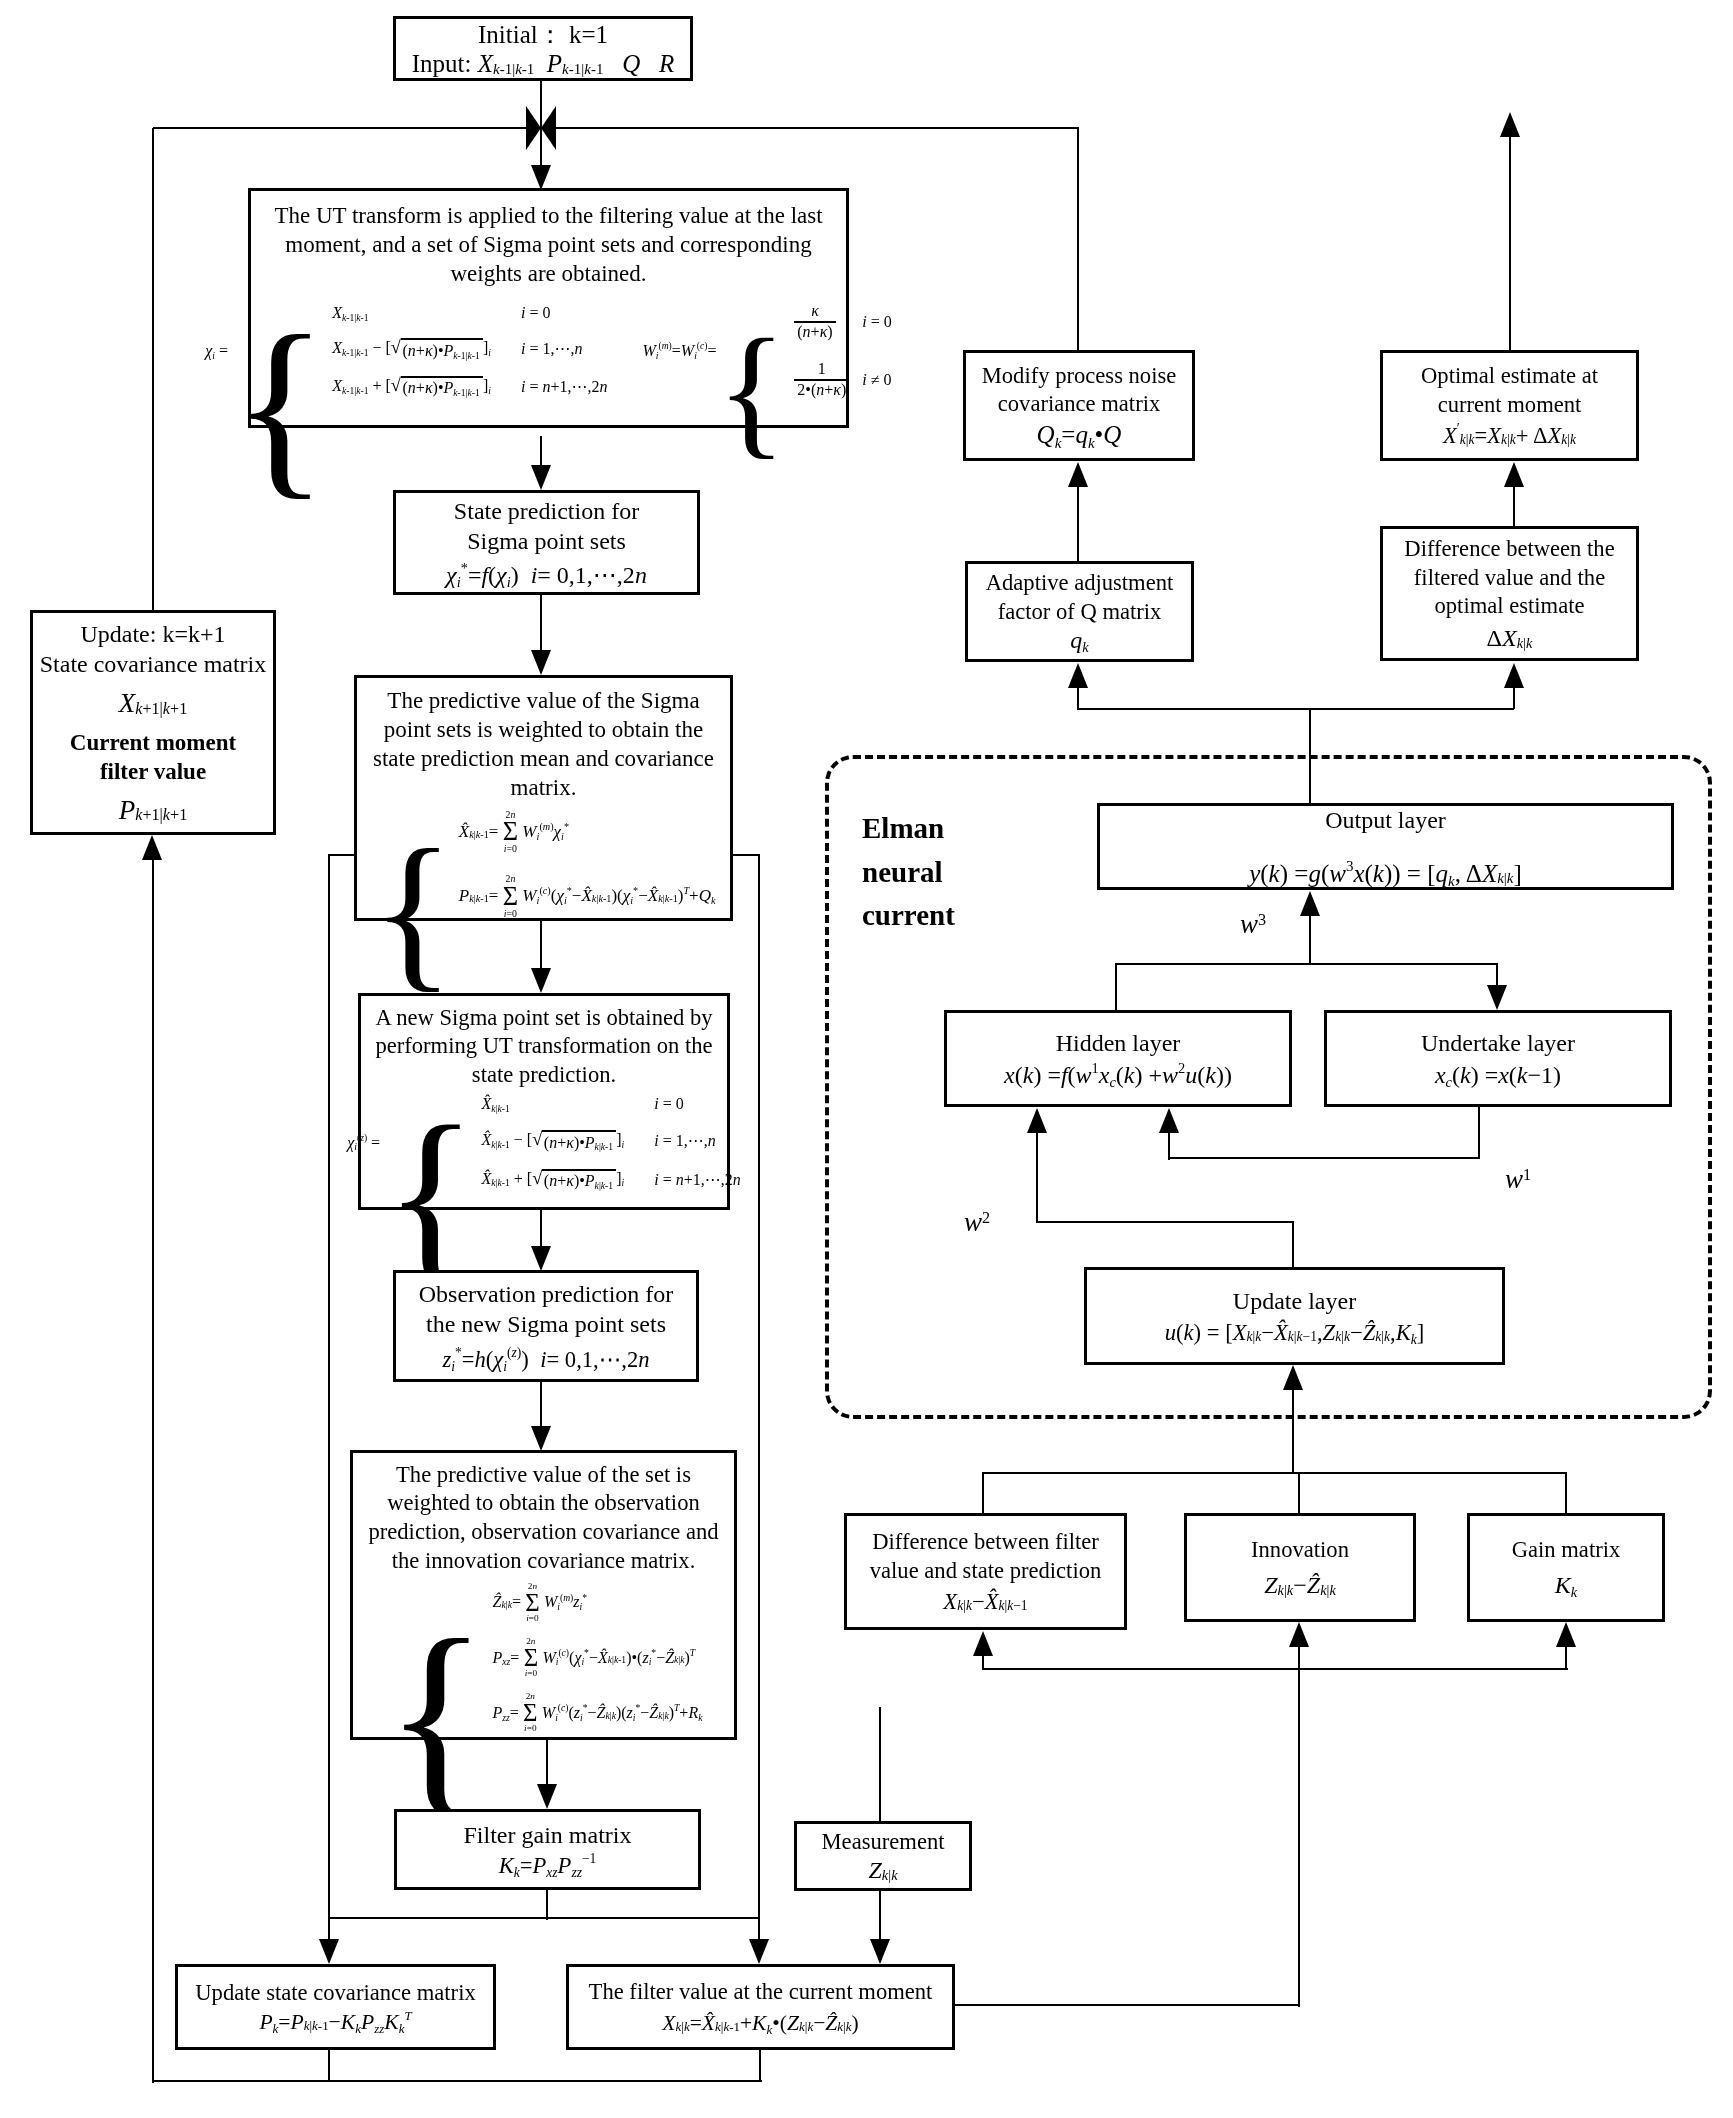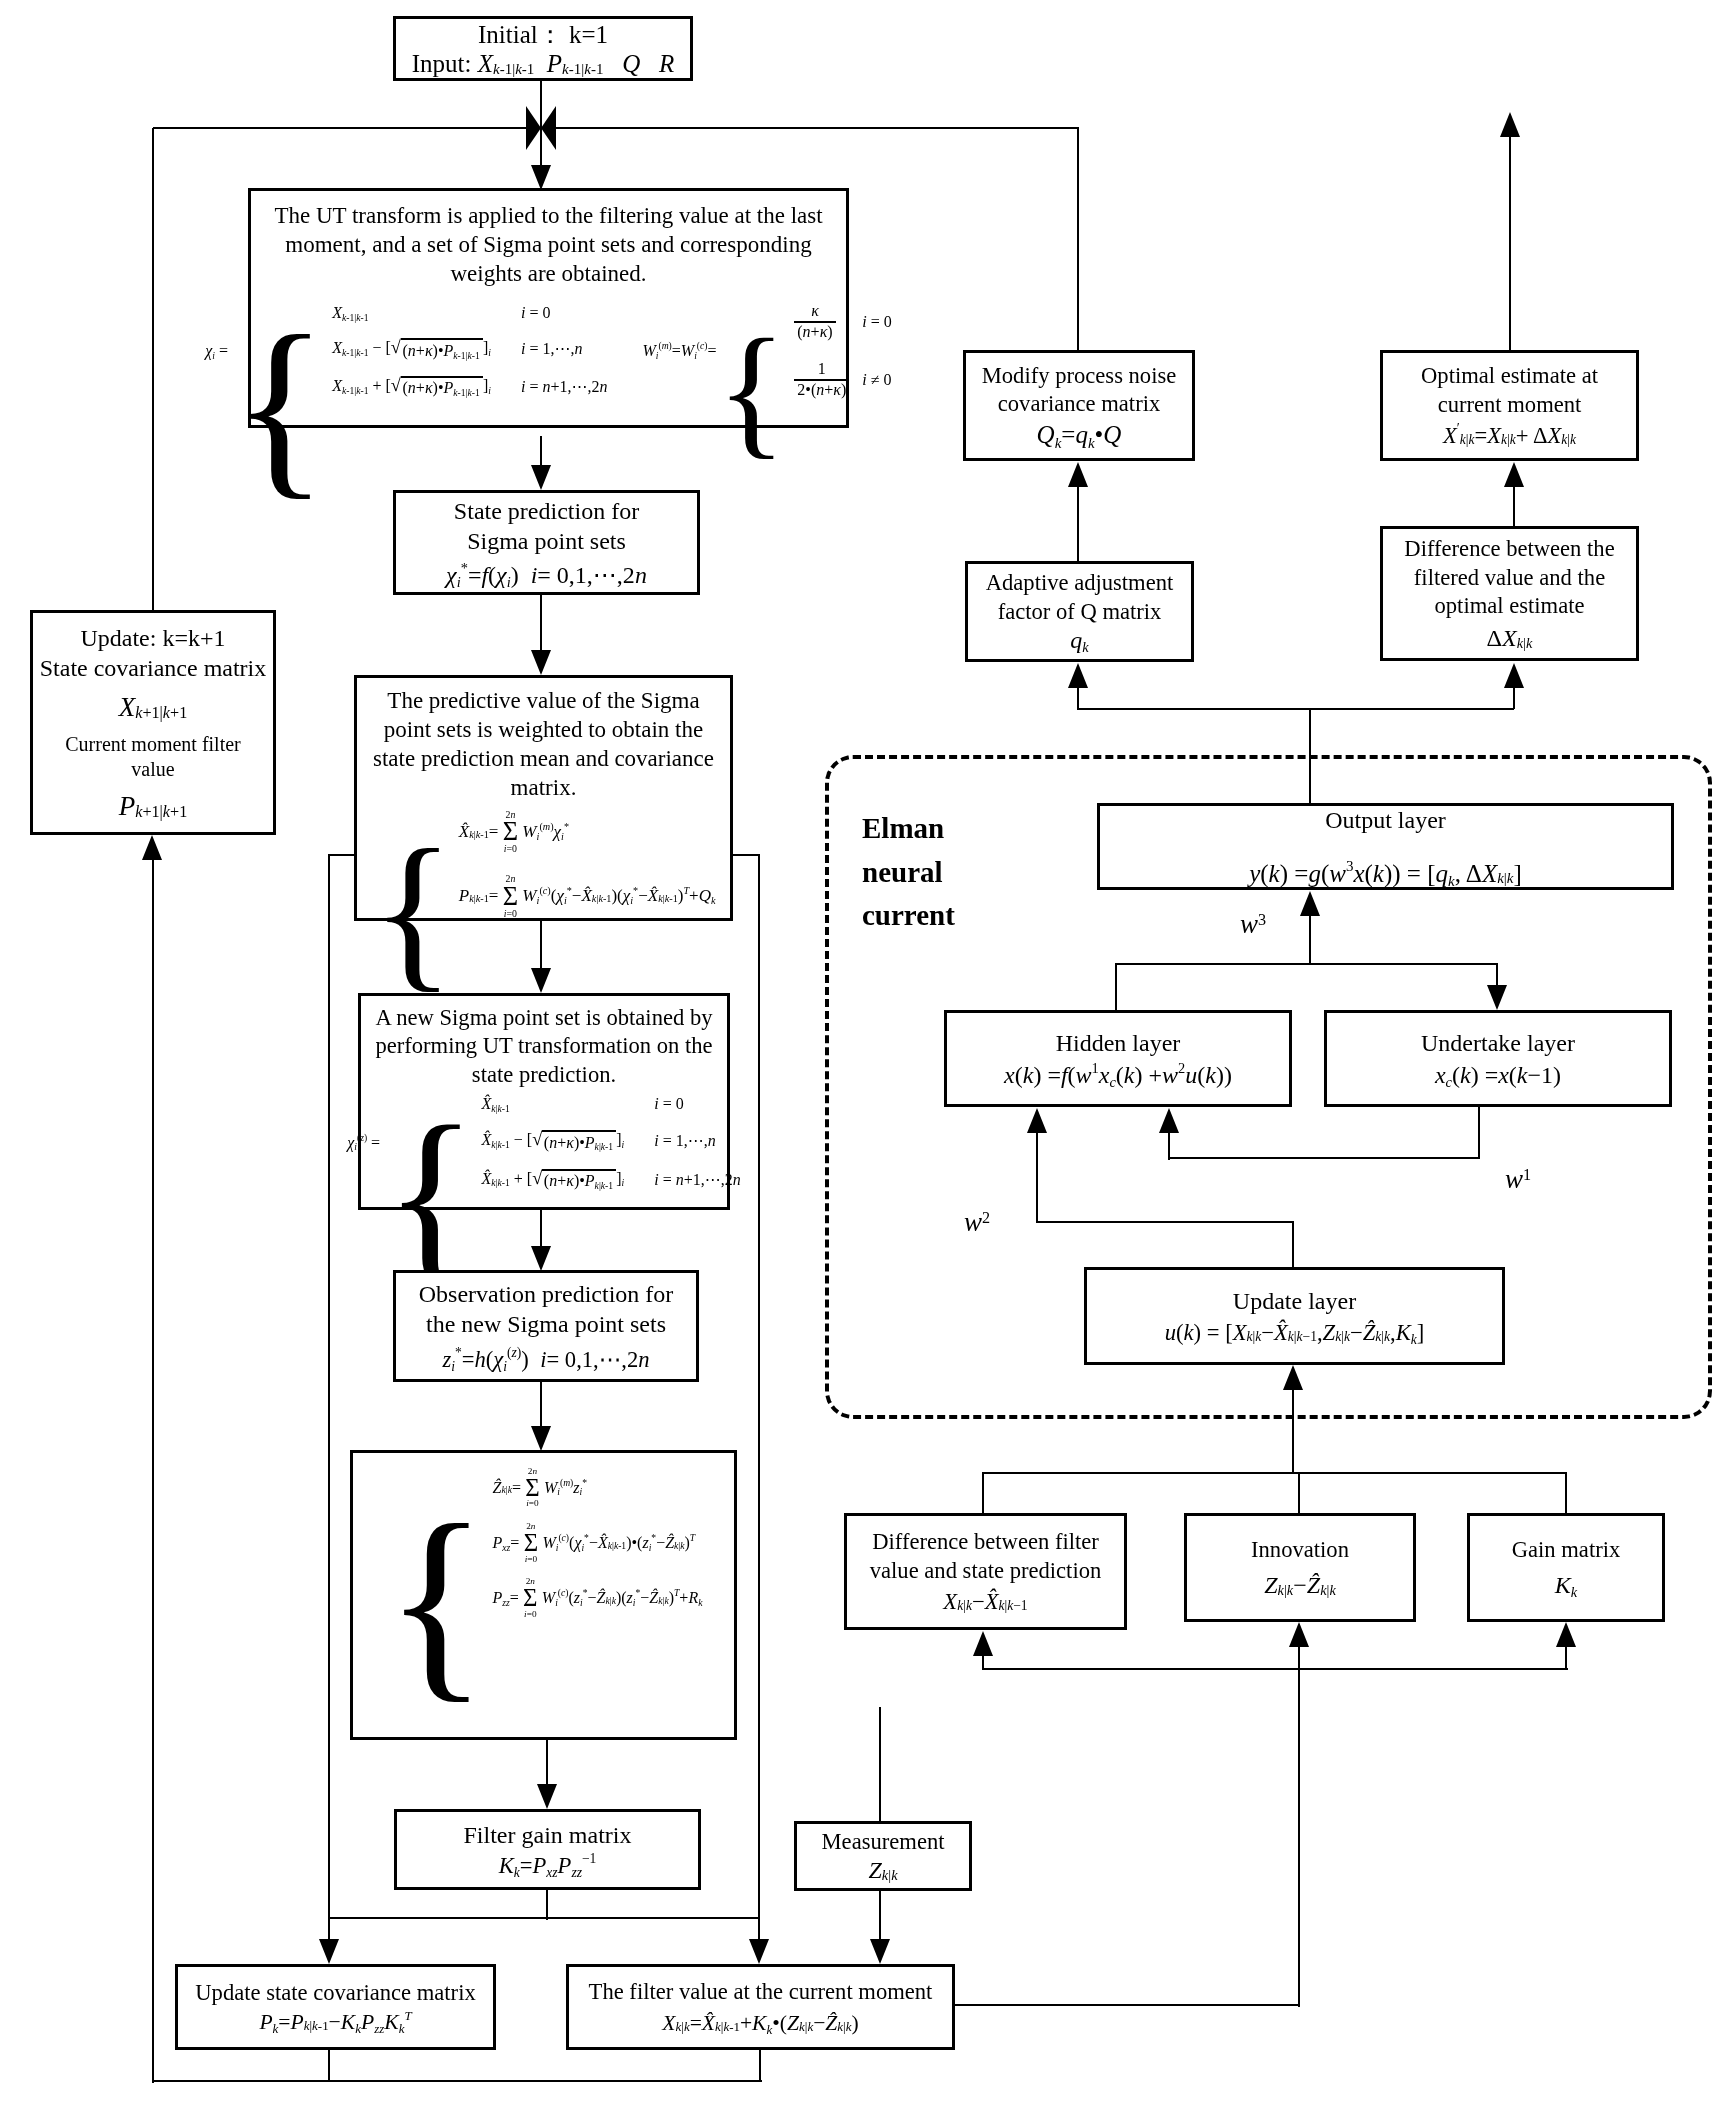--- a/index.html
+++ b/index.html
@@ -122,20 +122,21 @@
           <span><i>i</i> = <i>n</i>+1,⋯,2<i>n</i></span>
         </span></div>
   </div>
 
   <div class="bx" style="left:393px;top:1270px;width:306px;height:112px;">
     <div class="tt" style="font-size:24px;padding:0 16px;">Observation prediction for the new Sigma point sets</div>
     <div class="fm" style="font-size:22.6px;margin-top:6.5px;"><i>z<sub>i</sub></i><sup>*</sup> = <i>h</i>(<i>χ<sub>i</sub></i><sup>(<i>z</i>)</sup>)&nbsp;&nbsp;<i>i</i> = 0,1,⋯,2<i>n</i></div>
   </div>
 
   <div class="bx" style="left:350px;top:1450px;width:387px;height:290px;justify-content:flex-start;padding-top:7.5px;">
+    <div class="tt" style="font-size:22.6px;padding:0 5.4px;">The predictive value of the set is weighted to obtain the observation prediction, observation covariance and the innovation covariance matrix.</div>
     <div class="fm" style="font-size:16px;margin-top:6.5px;">
         <span class="brc" style="font-size:216px">{</span>
         <span class="cv" style="gap:14px">
           <span class="frow"><i>Ẑ</i><sub><i>k</i>|<i>k</i></sub> = <span class="sum">
               <span class="t">2<i>n</i></span>
               <span class="s">Σ</span>
               <span class="b"><i>i</i>=0</span>
             </span><i>W<sub>i</sub></i><sup>(<i>m</i>)</sup><i>z<sub>i</sub></i><sup>*</sup></span>
           <span class="frow"><i>P<sub>xz</sub></i> = <span class="sum">
               <span class="t">2<i>n</i></span>
@@ -174,21 +175,21 @@
     <div class="fm" style="font-size:21.6px;margin-top:4.3px;"><i>X</i><sub><i>k</i>|<i>k</i></sub> = <i>X̂</i><sub><i>k</i>|<i>k</i>-1</sub> + <i>K<sub>k</sub></i>•(<i>Z</i><sub><i>k</i>|<i>k</i></sub> − <i>Ẑ</i><sub><i>k</i>|<i>k</i></sub>)</div>
   </div>
 
   <div class="bx" style="left:30px;top:610px;width:246px;height:225px;">
     <div class="tt" style="font-size:24px;">Update: k=k+1</div>
     <div class="tt" style="font-size:24px;">State covariance matrix</div>
     <div class="fm" style="font-size:27px;margin:8.6px 0;">
         <i>X</i>
         <sub><i>k</i>+1|<i>k</i>+1</sub>
       </div>
-    <div class="tt" style="font-size:20px;padding:0 15px;">Current moment filter value</div>
+    <div class="tt" style="font-size:23px;padding:0 15px;font-weight:bold;">Current moment filter value</div>
     <div class="fm" style="font-size:27px;margin-top:8.6px;">
         <i>P</i>
         <sub><i>k</i>+1|<i>k</i>+1</sub>
       </div>
   </div>
 
   <div class="bx" style="left:963px;top:350px;width:232px;height:111px;">
     <div class="tt" style="font-size:22.6px;padding:0 10.8px;">Modify process noise covariance matrix</div>
     <div class="fm" style="font-size:25px;margin-top:2.2px;"><i>Q<sub>k</sub></i> = <i>q<sub>k</sub></i>•<i>Q</i></div>
   </div>

